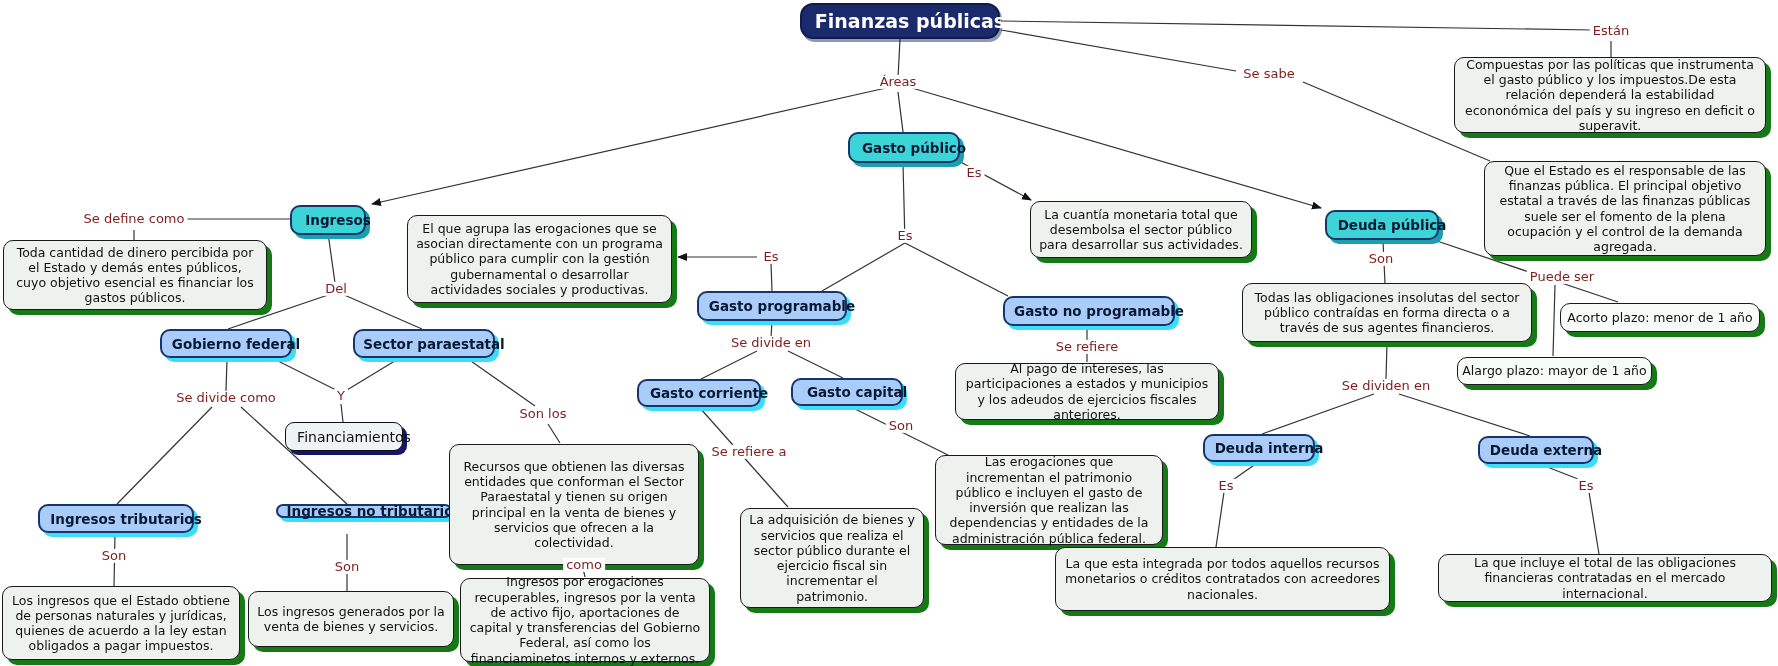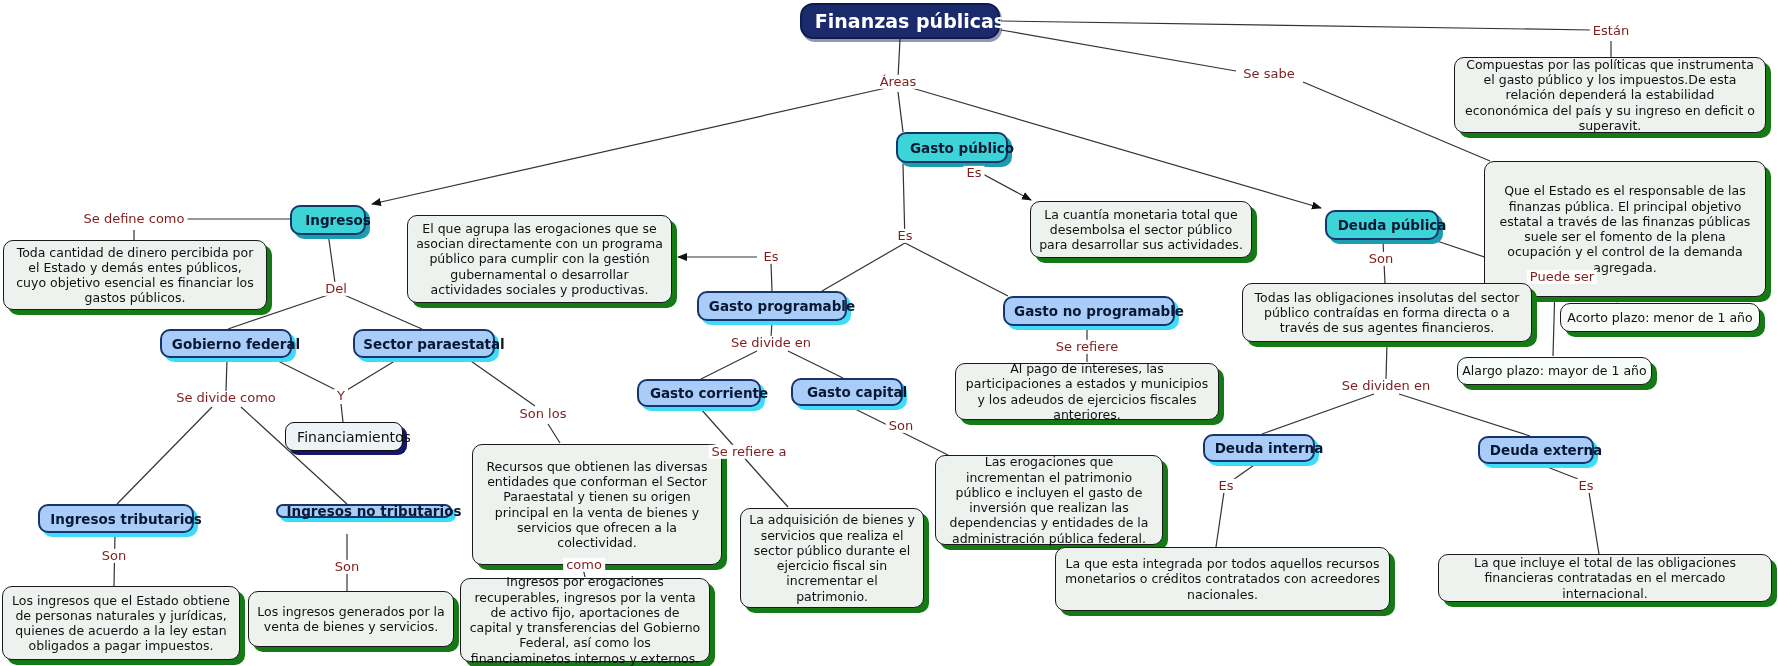--- a/index.html
+++ b/index.html
@@ -99,47 +99,47 @@
       <line x1="1257" y1="463" x2="1230" y2="482"></line>
       <line x1="1224" y1="492" x2="1216" y2="547"></line>
       <line x1="1537" y1="463" x2="1578" y2="479"></line>
       <line x1="1589" y1="492" x2="1599" y2="554"></line>
       <line x1="115" y1="534" x2="114" y2="586"></line>
       <line x1="347" y1="534" x2="347" y2="591"></line>
     </g>
   </svg>
 
   <div class="node root" style="left:800px;top:3px;width:200px;height:36px">Finanzas públicas</div>
-  <div class="node teal" style="left:896px;top:132px;width:112px;height:31px">Gasto público</div>
+  <div class="node teal" style="left:848px;top:132px;width:112px;height:31px">Gasto público</div>
   <div class="node teal" style="left:290px;top:205px;width:76px;height:30px">Ingresos</div>
   <div class="node teal" style="left:1325px;top:210px;width:114px;height:30px">Deuda pública</div>
   <div class="node blue" style="left:697px;top:291px;width:150px;height:30px">Gasto programable</div>
   <div class="node blue" style="left:1003px;top:296px;width:172px;height:30px">Gasto no programable</div>
   <div class="node blue" style="left:637px;top:379px;width:124px;height:28px">Gasto corriente</div>
   <div class="node blue" style="left:791px;top:378px;width:112px;height:28px">Gasto capital</div>
   <div class="node blue" style="left:160px;top:329px;width:132px;height:29px">Gobierno federal</div>
   <div class="node blue" style="left:353px;top:329px;width:142px;height:29px">Sector paraestatal</div>
   <div class="node plain" style="left:285px;top:422px;width:118px;height:29px">Financiamientos</div>
   <div class="node blue" style="left:38px;top:504px;width:156px;height:29px">Ingresos tributarios</div>
   <div class="node blue" style="left:276px;top:504px;width:176px;height:14px">Ingresos no tributarios</div>
   <div class="node blue" style="left:1203px;top:434px;width:112px;height:28px">Deuda interna</div>
   <div class="node blue" style="left:1478px;top:436px;width:116px;height:28px">Deuda externa</div>
 
   <div class="box" style="left:1454px;top:57px;width:312px;height:76px">Compuestas por las políticas que instrumenta el gasto público y los impuestos.De esta relación dependerá la estabilidad econonómica del país y su ingreso en deficit o superavit.</div>
-  <div class="box" style="left:1484px;top:161px;width:282px;height:136px">Que el Estado es el responsable de las finanzas pública. El principal objetivo estatal a través de las finanzas públicas suele ser el fomento de la plena ocupación y el control de la demanda agregada.</div>
+  <div class="box" style="left:1484px;top:161px;width:282px;height:95px">Que el Estado es el responsable de las finanzas pública. El principal objetivo estatal a través de las finanzas públicas suele ser el fomento de la plena ocupación y el control de la demanda agregada.</div>
   <div class="box" style="left:3px;top:240px;width:264px;height:70px">Toda cantidad de dinero percibida por el Estado y demás entes públicos, cuyo objetivo esencial es financiar los gastos públicos.</div>
   <div class="box" style="left:407px;top:215px;width:265px;height:88px">El que agrupa las erogaciones que se asocian directamente  con un programa público para cumplir con la gestión gubernamental o desarrollar actividades sociales y productivas.</div>
   <div class="box" style="left:1030px;top:201px;width:222px;height:57px">La cuantía monetaria total que desembolsa el sector público para desarrollar sus actividades.</div>
   <div class="box" style="left:955px;top:363px;width:264px;height:57px">Al pago de intereses, las participaciones a estados y municipios y los adeudos de ejercicios fiscales anteriores.</div>
   <div class="box" style="left:1242px;top:283px;width:290px;height:59px">Todas las obligaciones insolutas del sector público contraídas en forma directa o a través de sus agentes financieros.</div>
   <div class="box small" style="left:1560px;top:303px;width:200px;height:29px">Acorto plazo: menor de 1 año</div>
   <div class="box small" style="left:1457px;top:357px;width:195px;height:28px">Alargo plazo: mayor de 1 año</div>
   <div class="box" style="left:2px;top:586px;width:238px;height:74px">Los ingresos que el Estado obtiene de personas naturales y jurídicas, quienes de acuerdo a la ley estan obligados a pagar impuestos.</div>
   <div class="box" style="left:248px;top:591px;width:206px;height:56px">Los ingresos generados por la venta de bienes y servicios.</div>
-  <div class="box" style="left:472px;top:444px;width:250px;height:121px">Recursos que obtienen las diversas entidades que conforman el Sector Paraestatal y tienen su origen principal en la venta de bienes y servicios que ofrecen a la colectividad.</div>
+  <div class="box" style="left:449px;top:444px;width:250px;height:121px">Recursos que obtienen las diversas entidades que conforman el Sector Paraestatal y tienen su origen principal en la venta de bienes y servicios que ofrecen a la colectividad.</div>
   <div class="box" style="left:460px;top:578px;width:250px;height:84px">Ingresos por erogaciones recuperables, ingresos por la venta de activo fijo, aportaciones de capital y transferencias del Gobierno Federal, así como los financiaminetos internos y externos.</div>
   <div class="box" style="left:740px;top:508px;width:184px;height:100px">La adquisición de bienes y servicios que realiza el sector público durante el ejercicio fiscal sin incrementar el patrimonio.</div>
   <div class="box" style="left:935px;top:455px;width:228px;height:90px">Las erogaciones que incrementan el patrimonio público e incluyen el gasto de inversión que realizan las dependencias y entidades de la administración pública federal.</div>
   <div class="box" style="left:1055px;top:547px;width:335px;height:64px">La que esta integrada por todos aquellos recursos monetarios o créditos contratados con acreedores nacionales.</div>
   <div class="box" style="left:1438px;top:554px;width:334px;height:48px">La que incluye el total de las obligaciones financieras contratadas en el mercado internacional.</div>
 
   <span class="lbl" style="left:898px;top:82px">Áreas</span>
   <span class="lbl" style="left:1611px;top:31px">Están</span>
   <span class="lbl" style="left:1269px;top:74px">Se sabe</span>
   <span class="lbl" style="left:134px;top:219px">Se define como</span>

